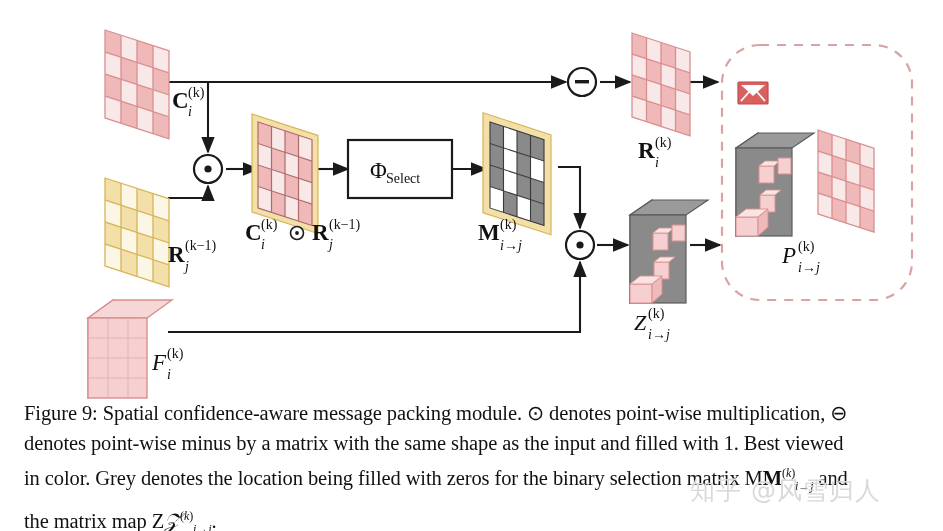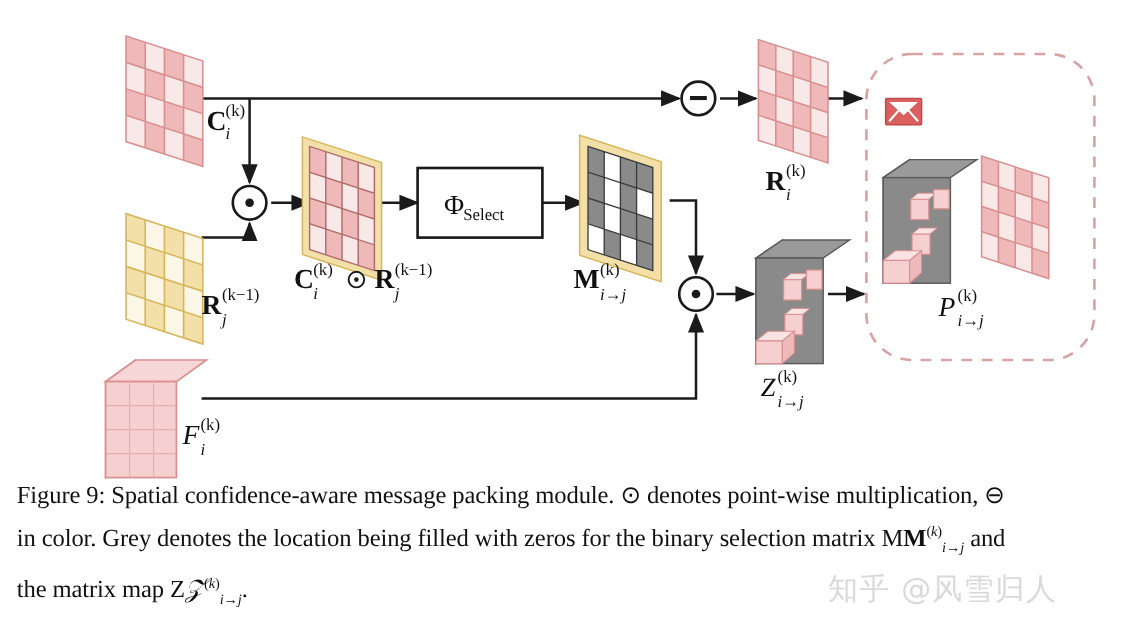--- a/index.html
+++ b/index.html
@@ -9,21 +9,21 @@
     font-family:"Liberation Serif", serif;
     color:#111;
     overflow:hidden;
     position:relative;
   }
   #figure{
     position:absolute;left:0;top:0;width:943px;height:400px;
   }
   #figure svg{display:block;}
   #caption{
-    position:absolute;left:0;top:398px;width:854px;height:133px;
+    position:absolute;left:10px;top:398px;width:854px;height:133px;
     padding:0 14px;
     box-sizing:border-box;
   }
   .cap-line{
     font-family:"Liberation Serif", serif;
     font-size:20.5px;
     line-height:30px;
     color:#111;
     white-space:nowrap;
     letter-spacing:-0.1px;
@@ -348,17 +348,18 @@
     <text x="782" y="263" font-family="&quot;Liberation Serif&quot;, serif" font-size="23" font-style="italic" fill="#111">P</text>
     <text x="798" y="272" font-family="&quot;Liberation Serif&quot;, serif" font-size="14" font-style="italic" fill="#111">i→j</text>
     <text x="798" y="251" font-family="&quot;Liberation Serif&quot;, serif" font-size="14" fill="#111">(k)</text>
   </g>
 
 </svg>
 </div>
 
 <div id="caption">
   <div class="cap-line">Figure 9: Spatial confidence-aware message packing module. ⊙ denotes point-wise multiplication, ⊖</div>
+  <div class="cap-line">denotes point-wise minus by a matrix with the same shape as the input and filled with 1. Best viewed</div>
   <div class="cap-line"><span>in color. Grey denotes the location being filled with zeros for the binary selection matrix M</span><span class="bf">M</span><span class="sup">(<span class="mi">k</span>)</span><span class="sub"><span class="mi">i→j</span></span> <span>and</span></div>
   <div class="cap-line"><span>the matrix map Z</span><span class="mi" style="font-size:21px;">𝒵</span><span class="sup">(<span class="mi">k</span>)</span><span class="sub"><span class="mi">i→j</span></span><span>.</span></div>
 </div>
 
 <div class="watermark">知乎 @风雪归人</div>
 
 </body></html>

